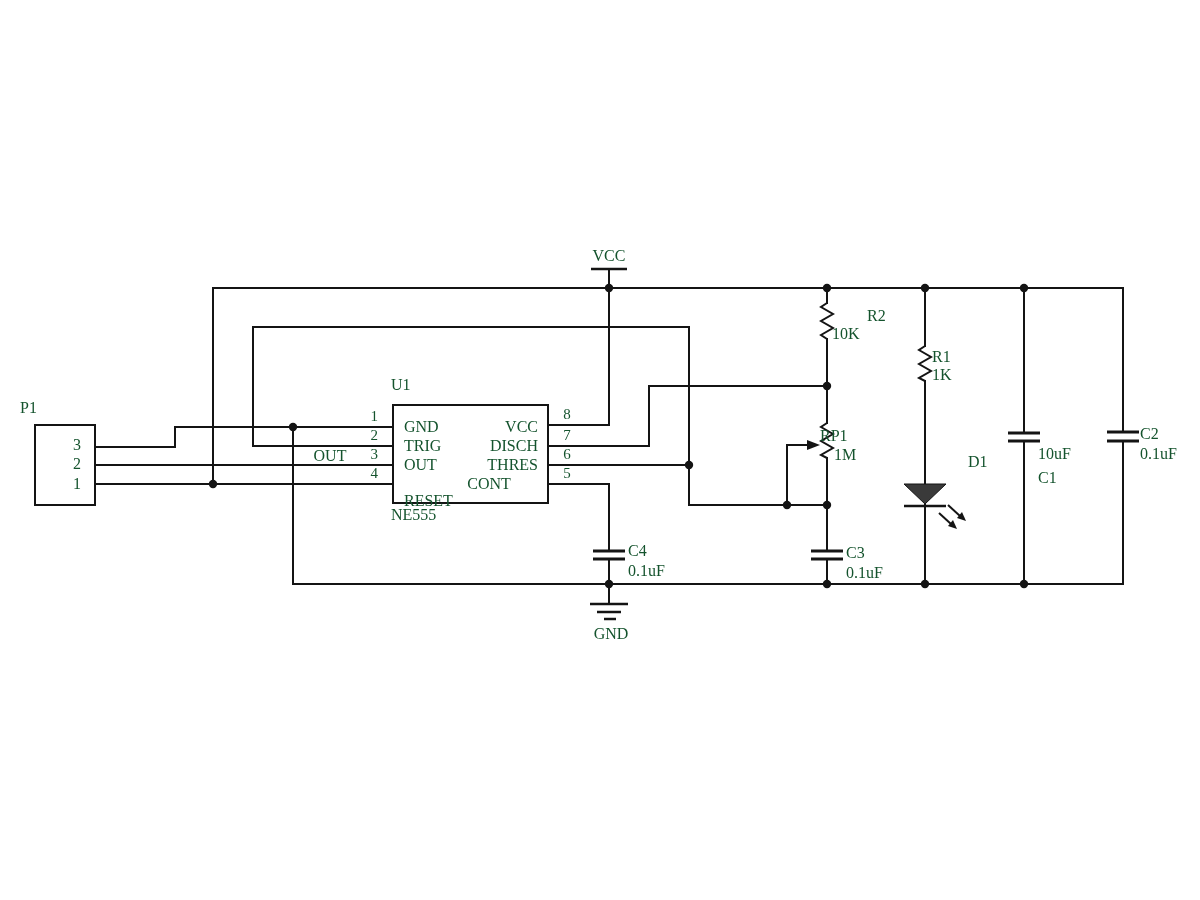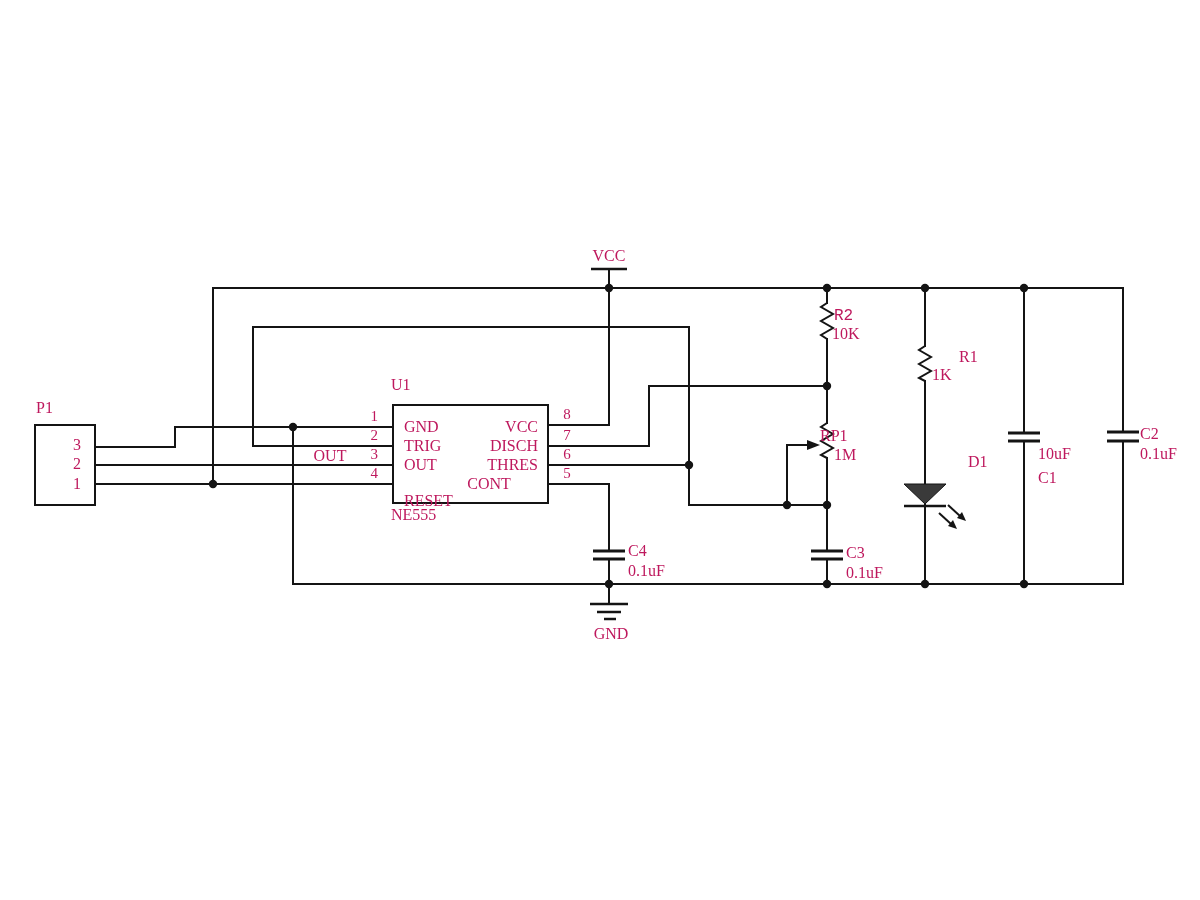--- a/index.html
+++ b/index.html
@@ -1,20 +1,20 @@
 <!DOCTYPE html>
 <html><head>
 <meta charset="utf-8">
 <style>
   html,body{margin:0;padding:0;background:#ffffff;}
   .canvas{position:relative;width:1200px;height:900px;background:#ffffff;overflow:hidden;
           font-family:"Liberation Serif", serif;}
   .canvas svg{position:absolute;left:0;top:0;}
   .label{position:absolute;font-family:"Liberation Serif", serif;font-size:16px;
-         color:#be185d;white-space:nowrap;line-height:1;}
+         color:#14532d;white-space:nowrap;line-height:1;}
   .label.num{font-size:15px;}
   .ctr{text-align:center;}
   .rgt{text-align:right;}
 </style>
 </head>
 <body>
 
 <div class="canvas">
 
   <svg width="1200" height="900" viewBox="0 0 1200 900">
@@ -99,21 +99,21 @@
         <circle cx="827" cy="584" r="4.2"></circle>
       <circle cx="925" cy="584" r="4.2"></circle>
         <circle cx="1024" cy="584" r="4.2"></circle>
     </g>
   </svg>
 
   <div class="label ctr" style="left:585px;top:248px;width:48px;">VCC</div>
   <div class="label ctr" style="left:587px;top:626px;width:48px;">GND</div>
   <div class="label ctr" style="left:308px;top:448px;width:44px;">OUT</div>
 
-  <div class="label" style="left:36px;top:400px;">P1</div>
+  <div class="label" style="left:20px;top:400px;">P1</div>
   <div class="label ctr" style="left:67px;top:437px;width:20px;">3</div>
   <div class="label ctr" style="left:67px;top:456px;width:20px;">2</div>
   <div class="label ctr" style="left:67px;top:476px;width:20px;">1</div>
 
   <div class="label" style="left:391px;top:377px;">U1</div>
   <div class="label" style="left:391px;top:507px;">NE555</div>
 
   <div class="label" style="left:404px;top:419px;">GND</div>
   <div class="label" style="left:404px;top:438px;">TRIG</div>
   <div class="label" style="left:404px;top:457px;">OUT</div>
@@ -127,23 +127,23 @@
   <div class="label num rgt" style="left:350px;top:409px;width:28px;">1</div>
   <div class="label num rgt" style="left:350px;top:428px;width:28px;">2</div>
   <div class="label num rgt" style="left:350px;top:447px;width:28px;">3</div>
   <div class="label num rgt" style="left:350px;top:466px;width:28px;">4</div>
 
   <div class="label num ctr" style="left:557px;top:407px;width:20px;">8</div>
   <div class="label num ctr" style="left:557px;top:428px;width:20px;">7</div>
   <div class="label num ctr" style="left:557px;top:447px;width:20px;">6</div>
   <div class="label num ctr" style="left:557px;top:466px;width:20px;">5</div>
 
-  <div class="label" style="left:834px;top:308px;font-family:Liberation Mono, monospace;">R2</div>
+  <div class="label" style="left:867px;top:308px;">R2</div>
   <div class="label" style="left:832px;top:326px;">10K</div>
-  <div class="label" style="left:932px;top:349px;margin-left:27px;">R1</div>
+  <div class="label" style="left:932px;top:349px;">R1</div>
   <div class="label" style="left:932px;top:367px;text-align:center;">1K</div>
 
   <div class="label" style="left:820px;top:428px;">RP1</div>
   <div class="label" style="left:834px;top:447px;">1M</div>
 
   <div class="label" style="left:968px;top:454px;">D1</div>
 
   <div class="label" style="left:628px;top:543px;">C4</div>
   <div class="label" style="left:628px;top:563px;">0.1uF</div>
   <div class="label" style="left:846px;top:545px;">C3</div>

